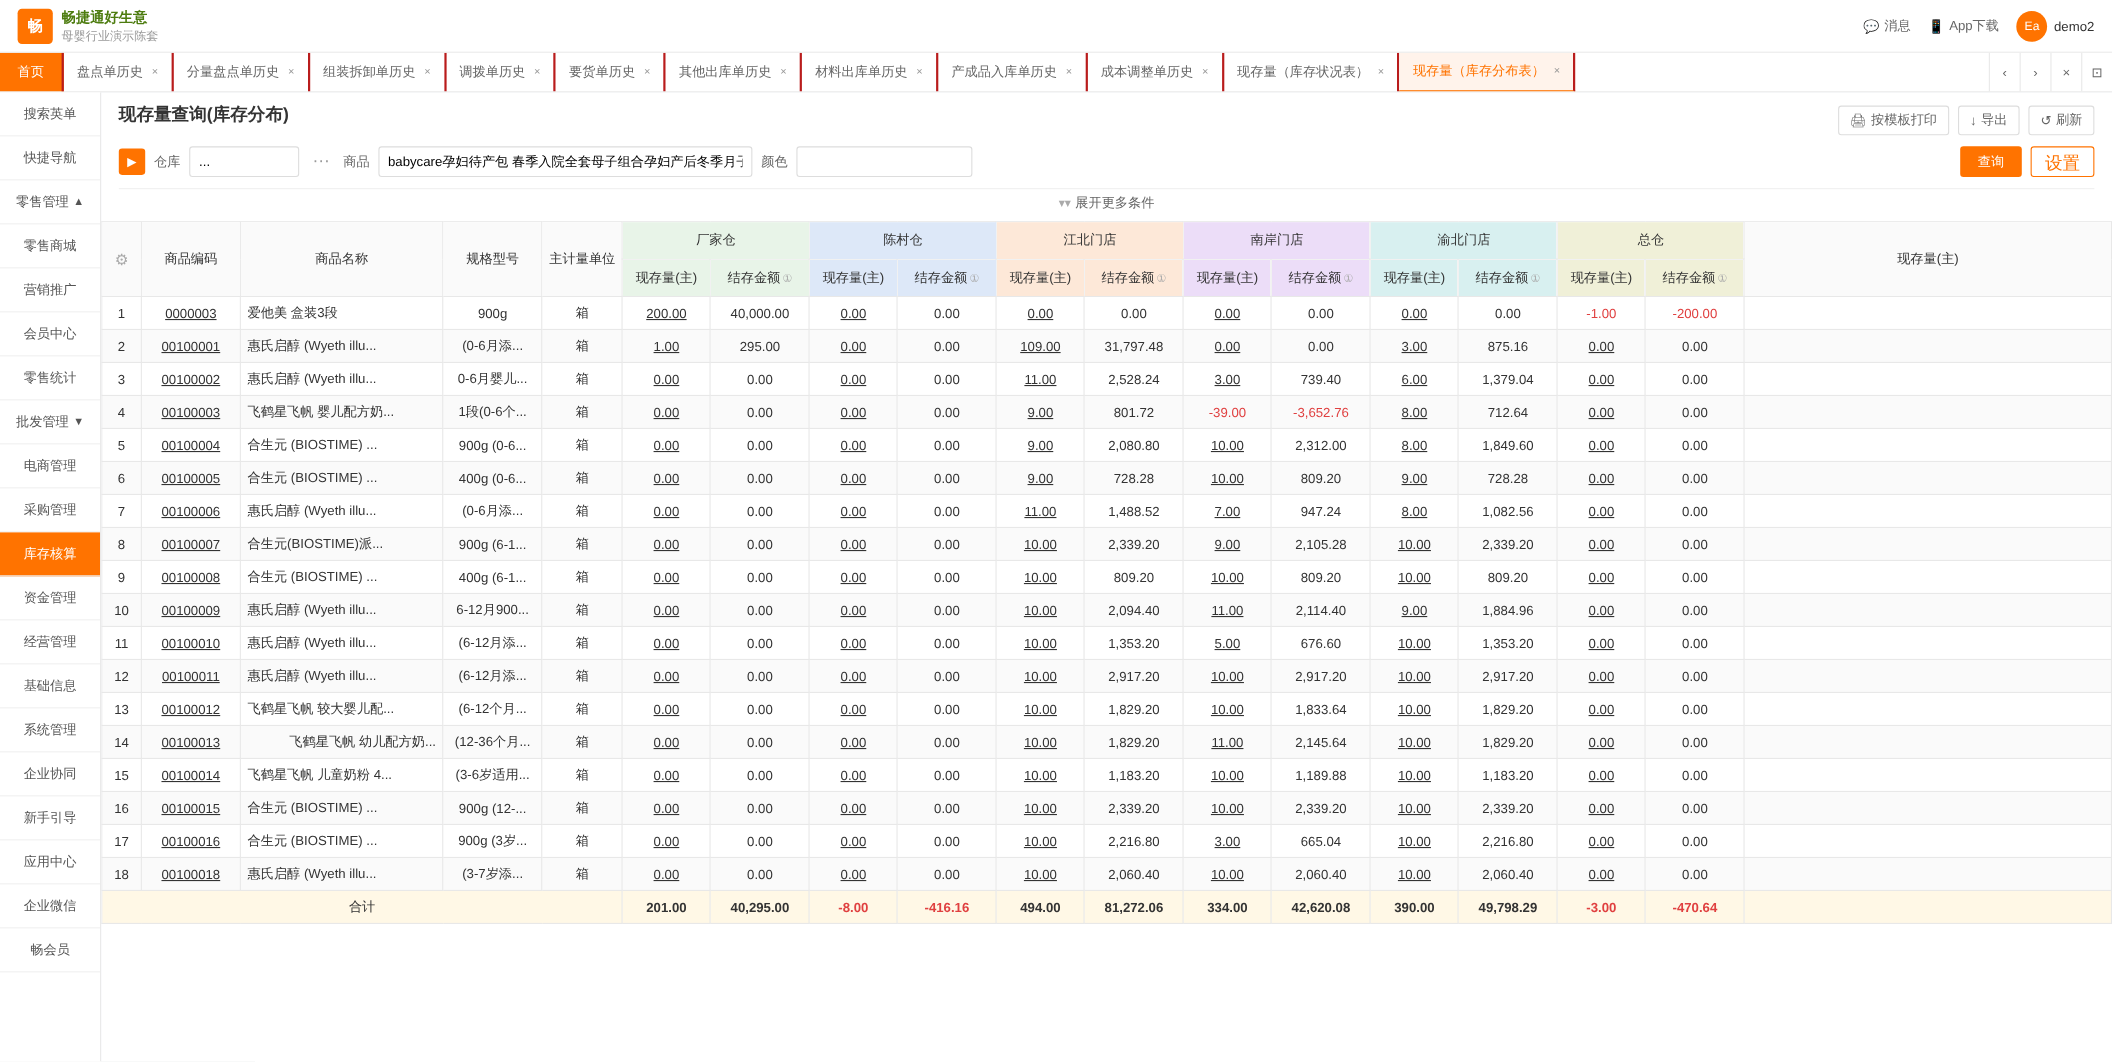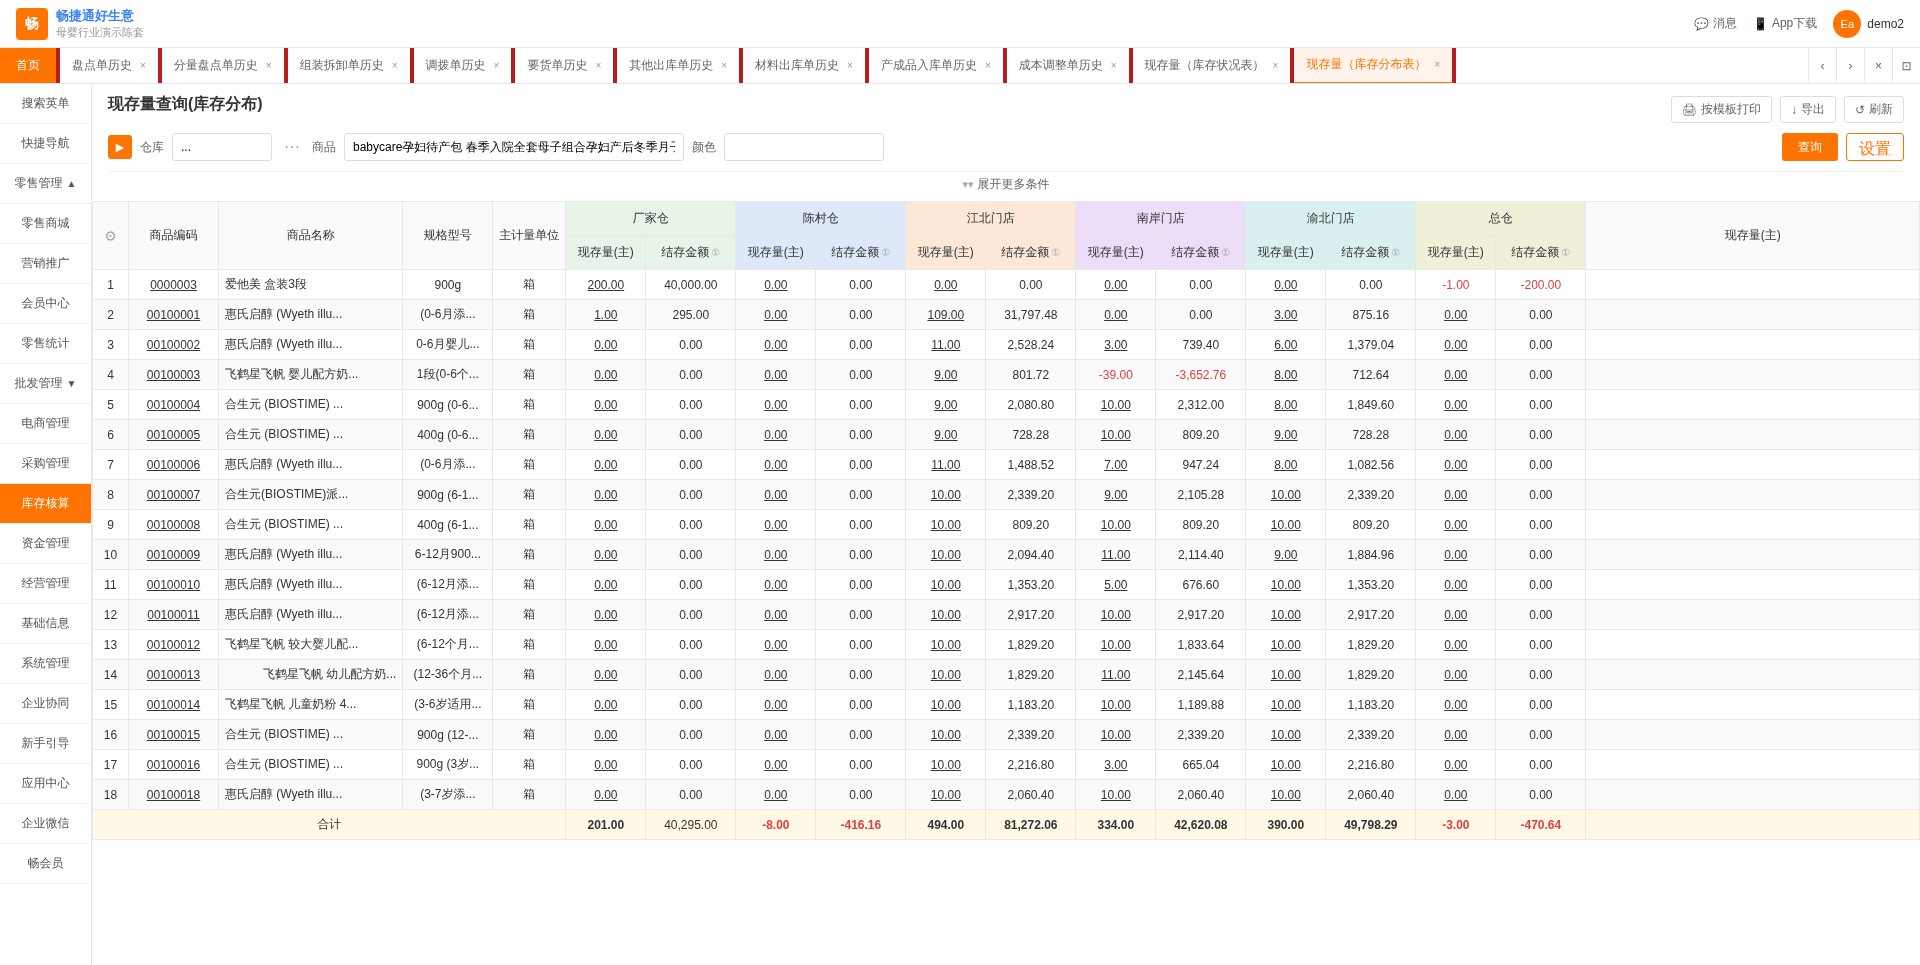--- a/index.html
+++ b/index.html
@@ -8,21 +8,21 @@
     
     .top-bar { background: #fff; height: 48px; display: flex; align-items: center; justify-content: space-between; padding: 0 16px; border-bottom: 1px solid #e8e8e8; }
     .logo-area { display: flex; align-items: center; gap: 8px; }
     .logo-icon { width: 32px; height: 32px; background: #ff7300; border-radius: 4px; display: flex; align-items: center; justify-content: center; color: #fff; font-size: 14px; font-weight: bold; }
     .top-right { display: flex; align-items: center; gap: 16px; }
     .top-btn { display: flex; align-items: center; gap: 4px; color: #666; cursor: pointer; font-size: 12px; }
     .user-avatar { width: 28px; height: 28px; border-radius: 50%; background: #ff7300; display: flex; align-items: center; justify-content: center; color: #fff; font-size: 11px; }
 
     
     .tab-bar { background: #fff; height: 36px; display: flex; align-items: center; border-bottom: 1px solid #e8e8e8; overflow: hidden; }
-    .tab-item { height: 36px; display: flex; align-items: center; padding: 0 12px; white-space: nowrap; font-size: 12px; color: #666; border-right: 4px solid #b91c1c; cursor: pointer; gap: 4px; flex-shrink: 0; }
+    .tab-item { height: 36px; display: flex; align-items: center; padding: 0 12px; white-space: nowrap; font-size: 12px; color: #666; border-right: 2px solid #b91c1c; cursor: pointer; gap: 4px; flex-shrink: 0; }
     .tab-item.active { color: #ff7300; background: #fff3eb; border-bottom: 2px solid #ff7300; font-weight: 500; }
     .tab-item .close-x { color: #999; font-size: 10px; margin-left: 4px; }
     .tab-home { color: #fff; background: #ff7300; padding: 0 16px; font-size: 12px; }
     .tab-nav-btns { margin-left: auto; display: flex; align-items: center; }
     .tab-nav-btn { width: 28px; height: 36px; display: flex; align-items: center; justify-content: center; cursor: pointer; color: #666; border-left: 1px solid #e8e8e8; font-size: 12px; }
 
     
     .main-layout { display: flex; height: calc(965px - 48px - 36px); }
 
     
@@ -66,21 +66,21 @@
     .col-num { width: 80px; }
     .col-amount { width: 90px; }
   </style>
 </head>
 <body>
 
 <div class="top-bar">
   <div class="logo-area">
     <div class="logo-icon">畅</div>
     <div style="display:flex;flex-direction:column;">
-      <span style="font-size:13px;font-weight:600;color:#3b82f6;">畅捷通好生意</span>
+      <span style="font-size:13px;font-weight:600;color:#4d7c0f;">畅捷通好生意</span>
       <span style="font-size:11px;color:#999;">母婴行业演示陈套</span>
     </div>
   </div>
   <div class="top-right">
     <div class="top-btn">
       <span>💬</span>
       <span>消息</span>
     </div>
     <div class="top-btn">
       <span>📱</span>
@@ -574,21 +574,21 @@
     <td><span class="">2,060.40</span></td>
     <td><span class="underline-val">10.00</span></td>
     <td>2,060.40</td>
     <td><span class="underline-val">0.00</span></td>
     <td><span class="">0.00</span></td>
     <td></td>
   </tr>
             <tr class="summary-row">
   <td colspan="5" style="font-weight:normal;text-align:center;">合计</td>
   <td style="font-weight:bold;">201.00</td>
-  <td style="font-weight:normal;">40,295.00</td>
+  <td style="font-weight:bold;">40,295.00</td>
   <td style="font-weight:bold;"><span class="negative-val">-8.00</span></td>
   <td style="font-weight:bold;"><span class="negative-val">-416.16</span></td>
   <td style="font-weight:bold;">494.00</td>
   <td style="font-weight:bold;">81,272.06</td>
   <td style="font-weight:bold;">334.00</td>
   <td style="font-weight:bold;">42,620.08</td>
   <td style="font-weight:bold;">390.00</td>
   <td style="font-weight:bold;">49,798.29</td>
   <td style="font-weight:bold;"><span class="negative-val">-3.00</span></td>
   <td style="font-weight:bold;"><span class="negative-val">-470.64</span></td>

